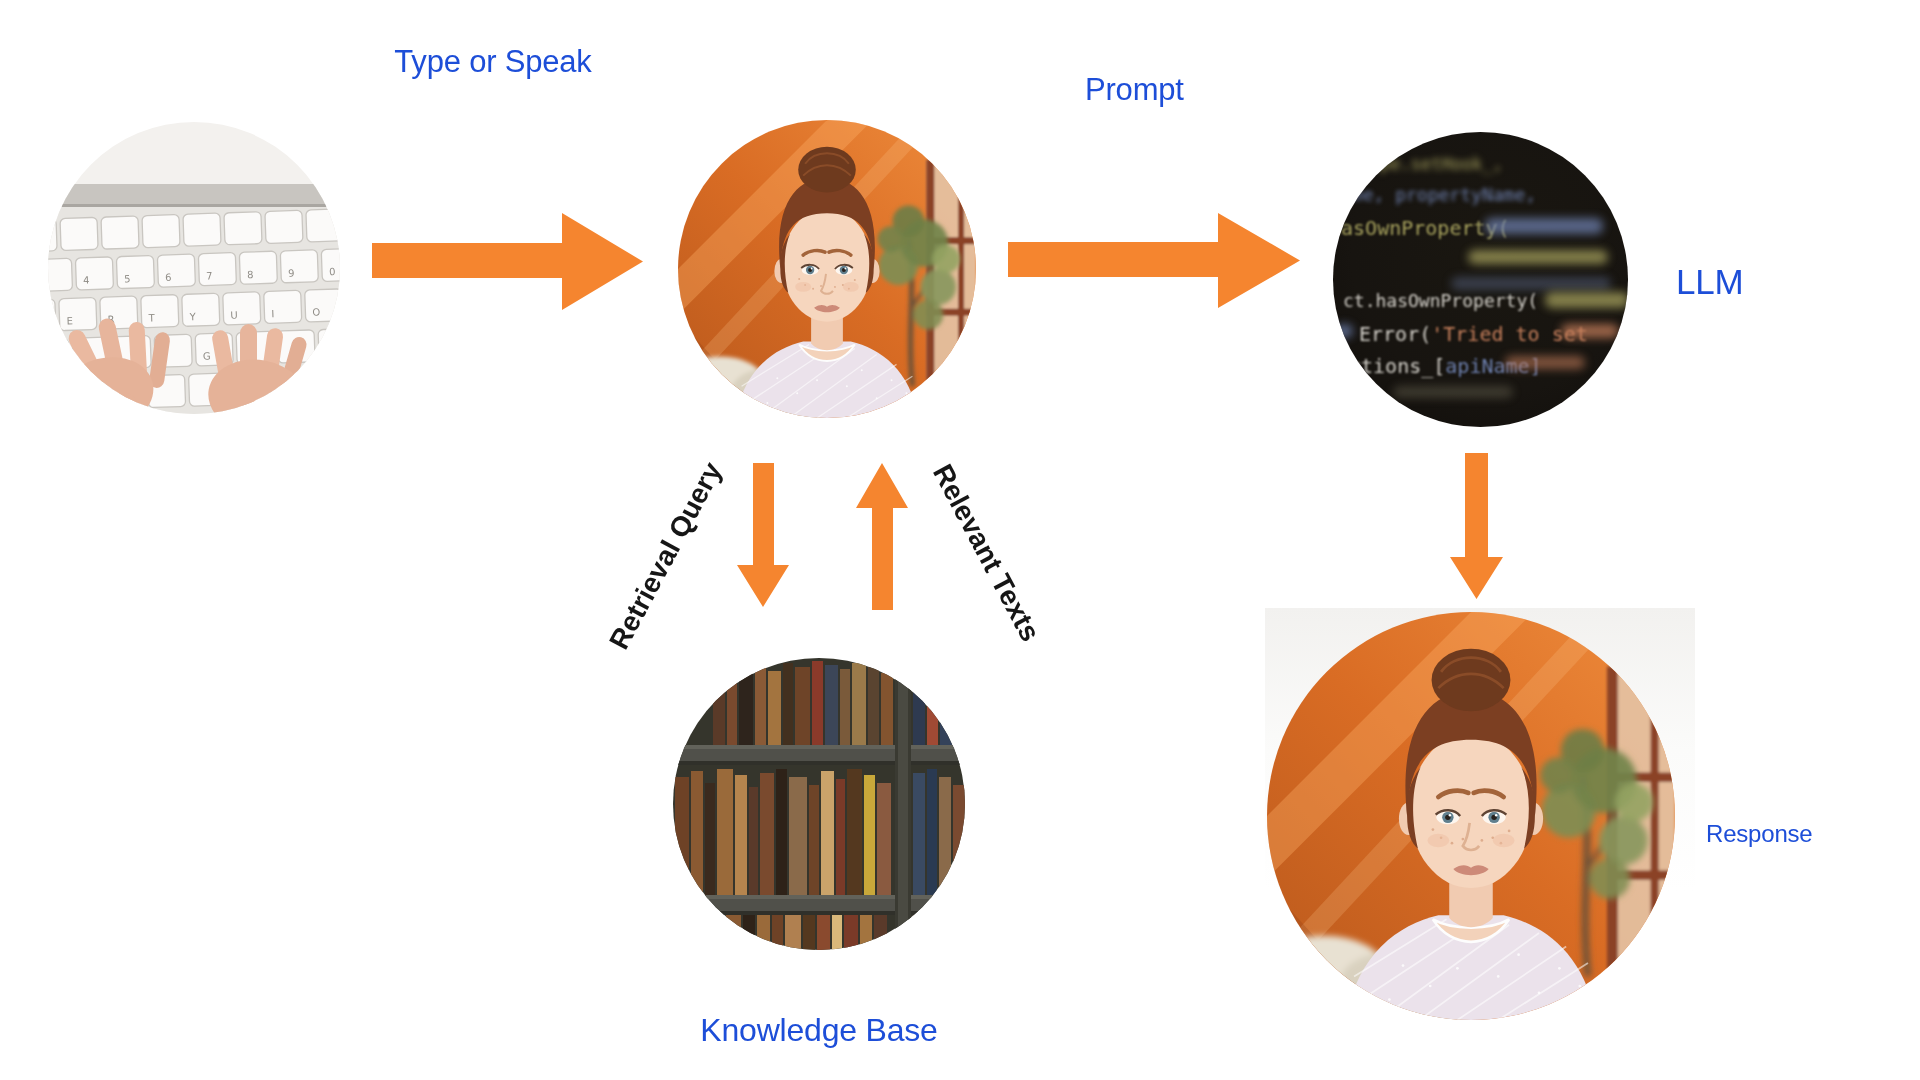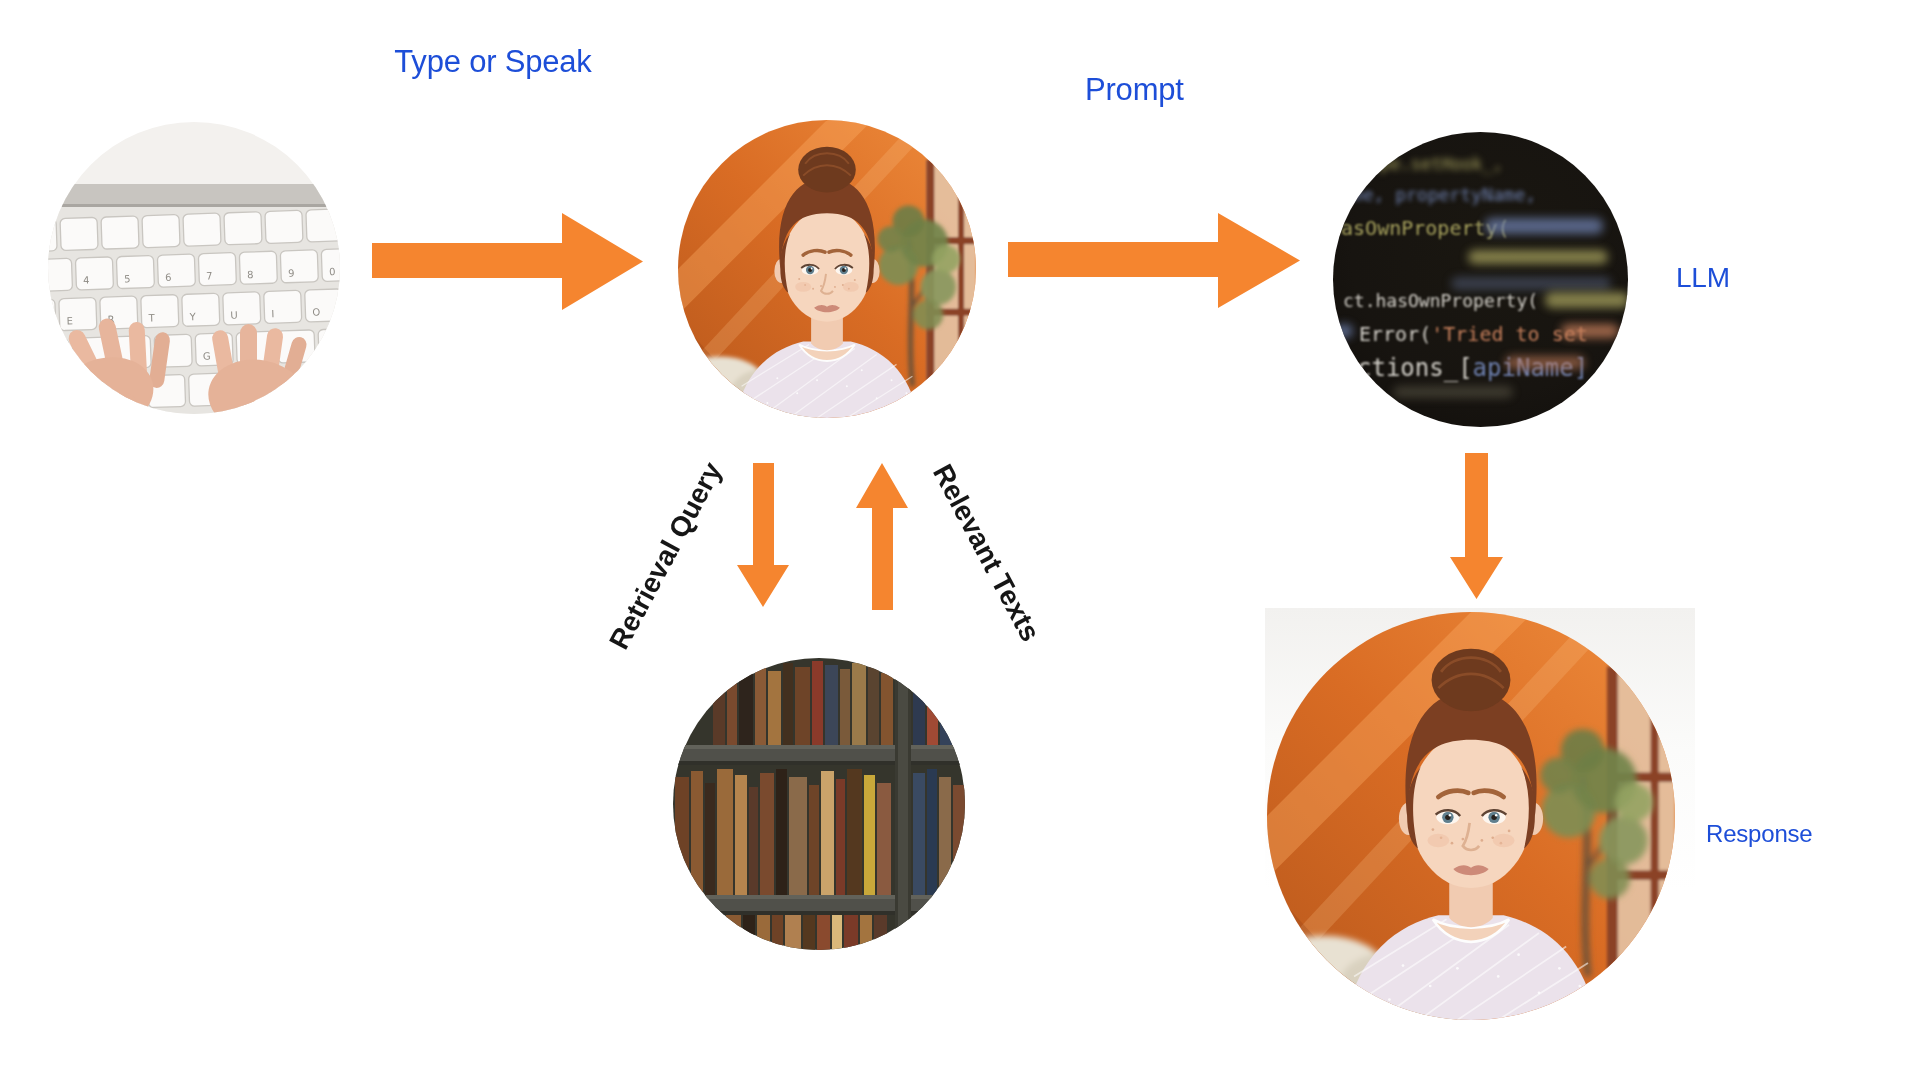--- a/index.html
+++ b/index.html
@@ -271,28 +271,28 @@
     <div class="blob" style="left:152px;top:86px;width:118px;height:16px;background:#6e81b0;"></div>
     <div class="blob" style="left:135px;top:118px;width:140px;height:14px;background:#a9a45f;"></div>
     <div class="blob" style="left:118px;top:145px;width:160px;height:13px;background:#55617e;opacity:.55;"></div>
     <span class="code c-gray b1" style="left:10px;top:158px;font-size:18px;">ct.hasOwnProperty(</span>
     <div class="blob" style="left:212px;top:160px;width:84px;height:16px;background:#a9a45f;"></div>
     <div class="blob" style="left:2px;top:192px;width:18px;height:14px;background:#6e81b0;"></div>
     <div class="code b1" style="left:26px;top:190px;font-size:20px;text-align:right;">
       <span class="c-gray">Error(</span><span class="c-orange">'Tried to set</span>
     </div>
     <div class="blob" style="left:228px;top:192px;width:58px;height:14px;background:#c8805c;"></div>
-    <div class="code b1" style="left:24px;top:222px;font-size:24px;">
+    <div class="code b1" style="left:16px;top:222px;font-size:20px;">
       <span class="c-gray">ctions_[</span><span class="c-blue">apiName]</span>
     </div>
     <div class="blob" style="left:172px;top:224px;width:80px;height:13px;background:#c8805c;opacity:.6;"></div>
     <div class="blob" style="left:60px;top:254px;width:120px;height:12px;background:#7a7560;opacity:.4;"></div>
   </div>
 
-  <div class="lbl" style="left:1676px;top:262px;font-size:28px;">LLM</div>
+  <div class="lbl" style="left:1676px;top:262px;font-size:35px;">LLM</div>
 
   <svg class="arrow" style="left:737px;top:463px;" width="52" height="144">
     <polygon points="16,0 37,0 37,102 52,102 26,144 0,102 16,102"></polygon>
   </svg>
 
   <svg class="arrow" style="left:856px;top:463px;" width="52" height="147">
     <polygon points="26,0 52,45 37,45 37,147 16,147 16,45 0,45"></polygon>
   </svg>
 
   <div class="rot" style="left:666px;top:556px;transform:translate(-50%,-50%) rotate(-62deg);">Retrieval Query</div>
@@ -377,20 +377,21 @@
         <rect x="0" y="237" width="292" height="20" fill="#50504a"></rect>
           <rect x="0" y="237" width="292" height="4" fill="#62625a"></rect>
         <rect x="0" y="253" width="292" height="4" fill="#30302a"></rect>
         <rect x="222" y="0" width="16" height="292" fill="#4a4a42"></rect>
         <rect x="222" y="0" width="3" height="292" fill="#3a3a32"></rect>
           <rect x="235" y="0" width="3" height="292" fill="#3a3a32"></rect>
       </g>
     </svg>
   </div>
 
+  <div class="lbl center" style="left:649px;top:1012px;width:340px;font-size:32px;">Knowledge Base</div>
 
   <svg class="arrow" style="left:1450px;top:453px;" width="53" height="146">
     <polygon points="15,0 38,0 38,104 53,104 26.5,146 0,104 15,104"></polygon>
   </svg>
 
   <div class="resp-square">
     <div class="node" style="left:2px;top:4px;width:408px;height:408px;">
       <svg class="avatar-svg" width="408" height="408" viewBox="0 0 300 300">
           <use href="#avatar-art"></use>
         </svg>

